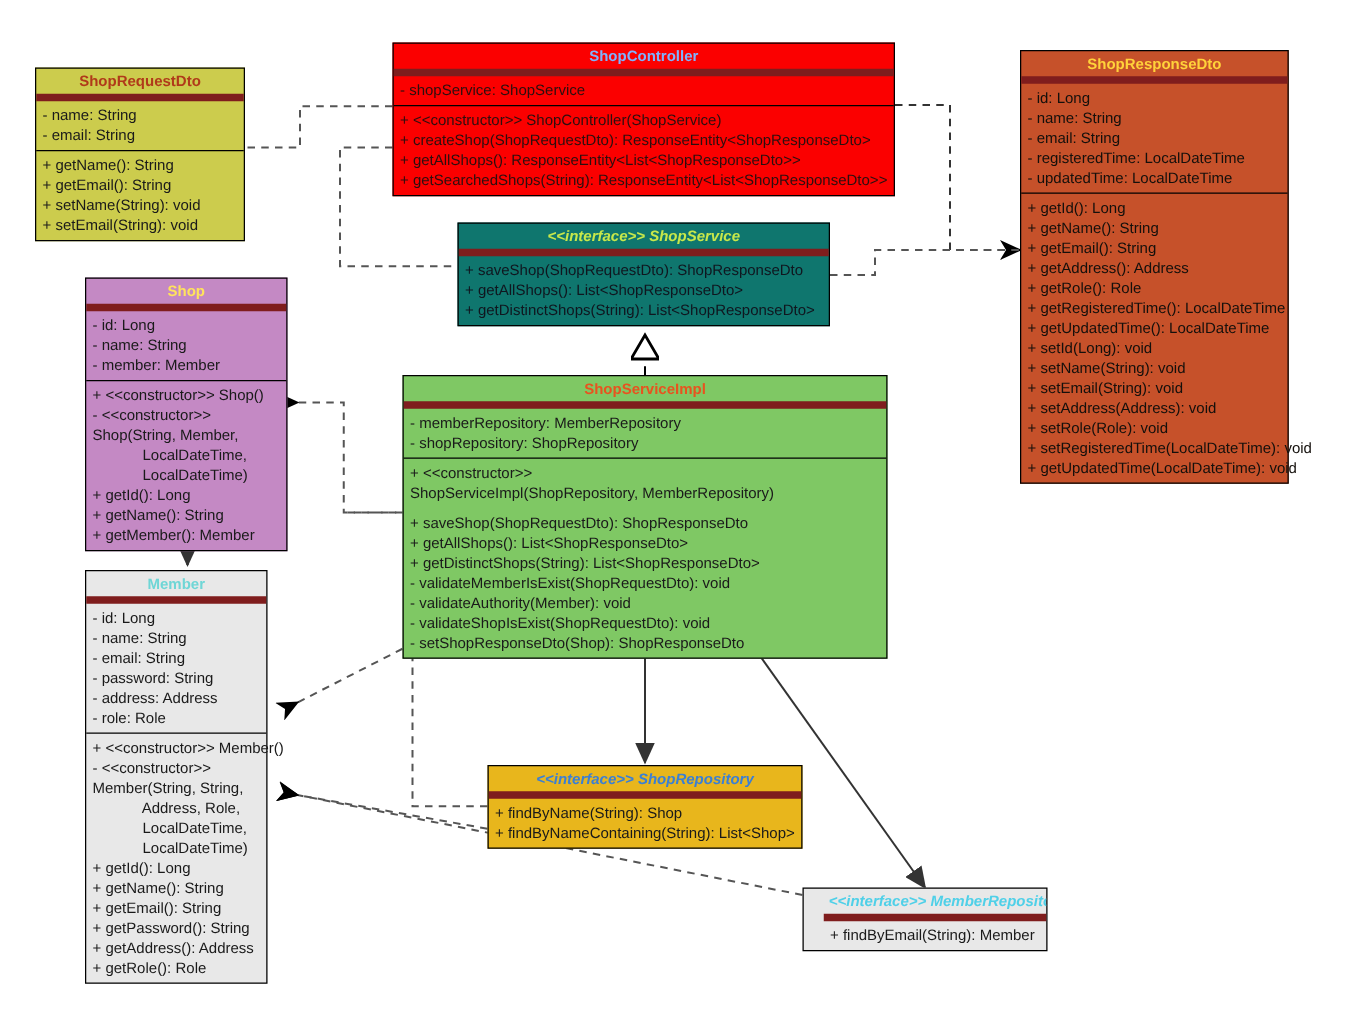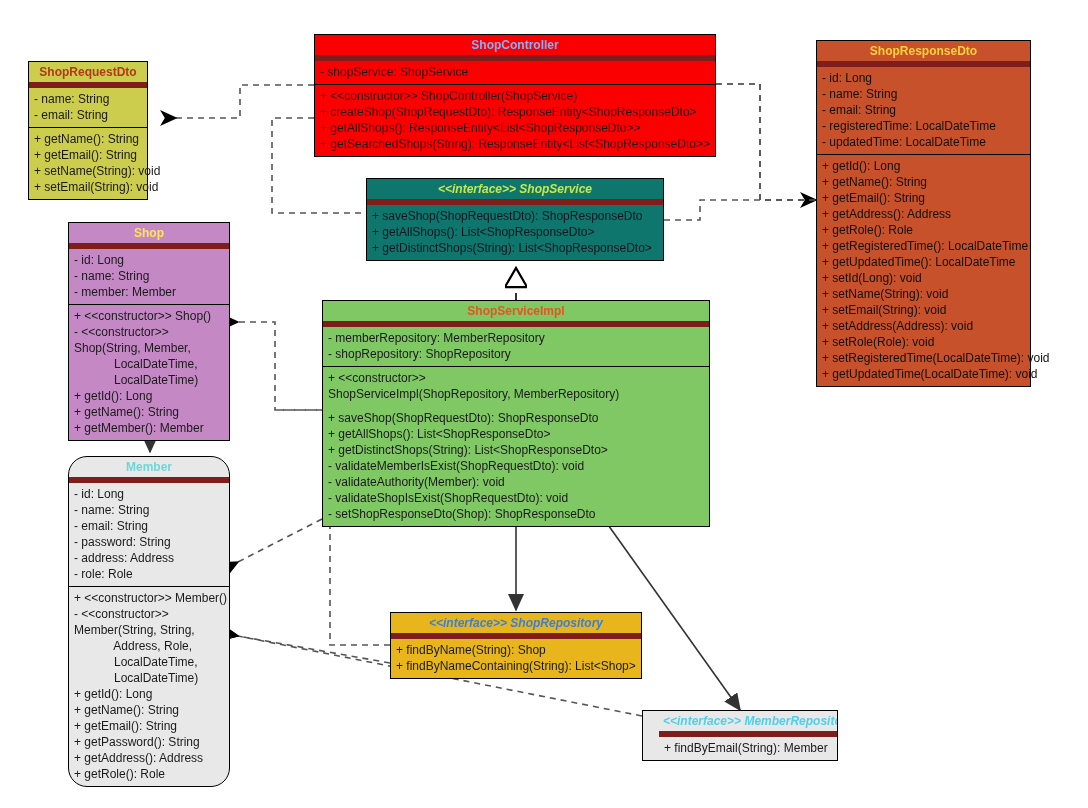--- a/index.html
+++ b/index.html
@@ -115,21 +115,21 @@
 
   <g>
     <path d="M642,716 L238,636" fill="none" stroke="#555" stroke-width="1.6" stroke-dasharray="6 5" marker-end="url(#arrowOpenL)"></path>
   </g>
 
   <g>
     <path d="M150,424 L150,452" fill="none" stroke="#000" stroke-width="1.6" marker-end="url(#arrowSolid)"></path>
   </g>
 </svg>
 
-<div class="uml" id="shopRequestDto" style="left:28px;top:61px;width:120px;">
+<div class="uml" id="shopRequestDto" style="left:28px;top:54px;width:168px;">
   <div class="hdr">ShopRequestDto</div>
   <div class="sec">
     <div>- name: String</div>
     <div>- email: String</div>
   </div>
   <div class="sec">
     <div>+ getName(): String</div>
     <div>+ getEmail(): String</div>
     <div>+ setName(String): void</div>
     <div>+ setEmail(String): void</div>
@@ -197,21 +197,21 @@
     <div>- &lt;&lt;constructor&gt;&gt;</div>
     <div class="wrap">Shop(String, Member,
             LocalDateTime,
             LocalDateTime)</div>
     <div>+ getId(): Long</div>
     <div>+ getName(): String</div>
     <div>+ getMember(): Member</div>
   </div>
 </div>
 
-<div class="uml" id="memberClass" style="left:68px;top:456px;width:162px;border-radius:19px;">
+<div class="uml" id="memberClass" style="left:68px;top:456px;width:146px;">
   <div class="hdr">Member</div>
   <div class="sec">
     <div>- id: Long</div>
     <div>- name: String</div>
     <div>- email: String</div>
     <div>- password: String</div>
     <div>- address: Address</div>
     <div>- role: Role</div>
   </div>
   <div class="sec">

